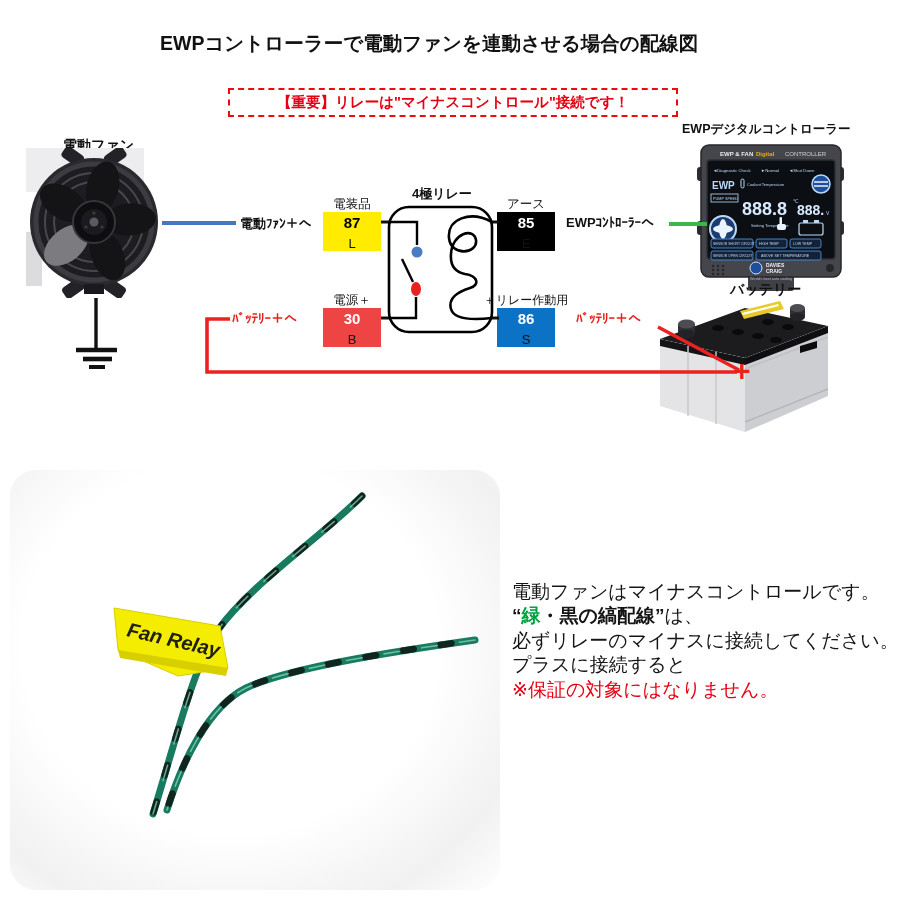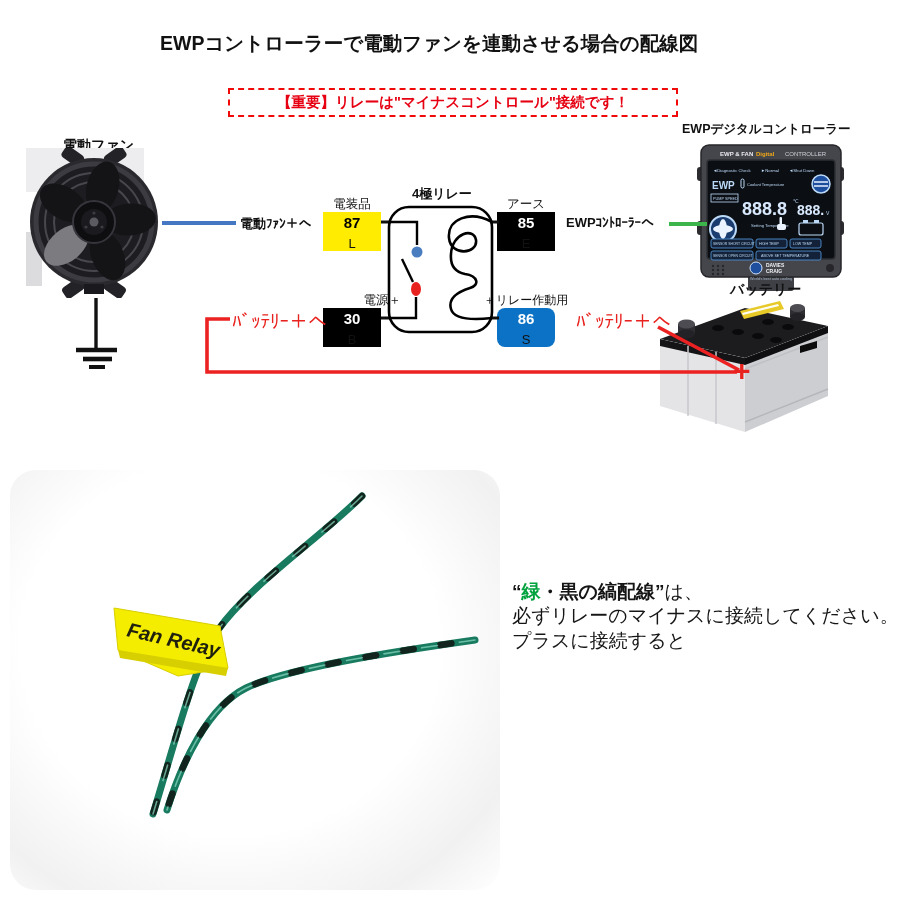--- a/index.html
+++ b/index.html
@@ -4,21 +4,21 @@
 <style>
   html,body{margin:0;padding:0;background:#ffffff;}
   body{width:900px;height:900px;position:relative;overflow:hidden;
        font-family:"Liberation Sans","DejaVu Sans",sans-serif;color:#111;}
   .abs{position:absolute;}
   .nowrap{white-space:nowrap;}
   .title{font-size:19.5px;font-weight:bold;color:#111;}
   .warnbox{border:2px dashed #f00a0a;color:#e60012;font-weight:bold;font-size:14.5px;
            line-height:25px;text-align:center;}
   .dlabel{font-size:13px;font-weight:bold;color:#111;}
-  .dlabel-red{font-size:19px;font-weight:normal;color:#e8231f;}
+  .dlabel-red{font-size:13px;font-weight:bold;color:#e8231f;}
   .tbox{width:58px;height:39px;line-height:21px;text-align:center;
         font-size:15px;font-weight:bold;}
   .tlab{width:98px;text-align:center;font-size:12.5px;font-weight:normal;color:#111;}
   .tsub{width:78px;text-align:center;font-size:13px;color:#111;}
   .notes{font-size:19px;line-height:24.4px;color:#151515;white-space:nowrap;}
   .notes .green{color:#00a23e;font-weight:bold;}
   .notes .bold{font-weight:bold;}
   .notes .red{color:#e60012;}
   .plusmark{font-size:30px;font-weight:bold;color:#e8231f;line-height:30px;}
   svg text{font-family:"Liberation Sans","DejaVu Sans",sans-serif;}
@@ -70,26 +70,26 @@
 <div class="abs dlabel nowrap" style="left:240px;top:215px;">電動ﾌｧﾝ＋へ</div>
 
 <div class="abs tlab" style="left:303px;top:196px;">電装品</div>
 <div class="abs tbox" style="left:323px;top:212px;background:#ffec00;color:#000;">87</div>
 <div class="abs tsub" style="left:313px;top:236px;">L</div>
 
 <div class="abs tlab" style="left:477px;top:196px;">アース</div>
 <div class="abs tbox" style="left:497px;top:212px;background:#000;color:#fff;">85</div>
 <div class="abs tsub" style="left:487px;top:236px;">E</div>
 
-<div class="abs tlab" style="left:303px;top:292px;text-align:right;">電源＋</div>
-<div class="abs tbox" style="left:323px;top:308px;background:#000000;color:#fff;">30</div>
+<div class="abs tlab" style="left:303px;top:292px;">電源＋</div>
+<div class="abs tbox" style="left:323px;top:308px;background:#ef4444;color:#fff;">30</div>
 <div class="abs tsub" style="left:313px;top:332px;">B</div>
 
 <div class="abs tlab" style="left:477px;top:292px;font-size:12px;">＋リレー作動用</div>
-<div class="abs tbox" style="left:497px;top:308px;background:#0b72c5;color:#fff;border-radius:8px;">86</div>
+<div class="abs tbox" style="left:497px;top:308px;background:#0b72c5;color:#fff;">86</div>
 <div class="abs tsub" style="left:487px;top:332px;">S</div>
 
 <div class="abs dlabel nowrap" style="left:412px;top:185px;">4極リレー</div>
 
 <div class="abs dlabel nowrap" style="left:566px;top:215px;">EWPｺﾝﾄﾛｰﾗｰへ</div>
 
 <div class="abs dlabel-red nowrap" style="left:232px;top:311px;">ﾊﾞｯﾃﾘｰ＋へ</div>
 <div class="abs dlabel-red nowrap" style="left:576px;top:311px;">ﾊﾞｯﾃﾘｰ＋へ</div>
 
 <div class="abs dlabel nowrap" style="left:682px;top:121px;font-size:12.5px;">EWPデジタルコントローラー</div>
@@ -256,18 +256,20 @@
     </g>
     <g>
       <polygon points="104,138 210,156 218,198 168,206 108,180" fill="#f4ed00" stroke="#d8cf00" stroke-width="1"></polygon>
       <polygon points="108,180 218,198 216,206 110,188" fill="#d8cf00"></polygon>
       <text x="116" y="166" transform="rotate(13 116 166)" font-family="'DejaVu Serif',serif" font-style="italic" font-weight="bold" font-size="20" fill="#20200e">Fan Relay</text>
     </g>
   </svg>
 </div>
 
 <div class="abs notes" style="left:512px;top:580px;">
+  <div>電動ファンはマイナスコントロールです。</div>
   <div>
     <span class="bold">“</span><span class="green">緑</span><span class="bold">・黒の縞配線</span><span class="bold">”</span><span>は、</span>
   </div>
   <div>必ずリレーのマイナスに接続してください。</div>
   <div>プラスに接続すると</div>
+  <div class="red">※保証の対象にはなりません。</div>
 </div>
 
 </body></html>

